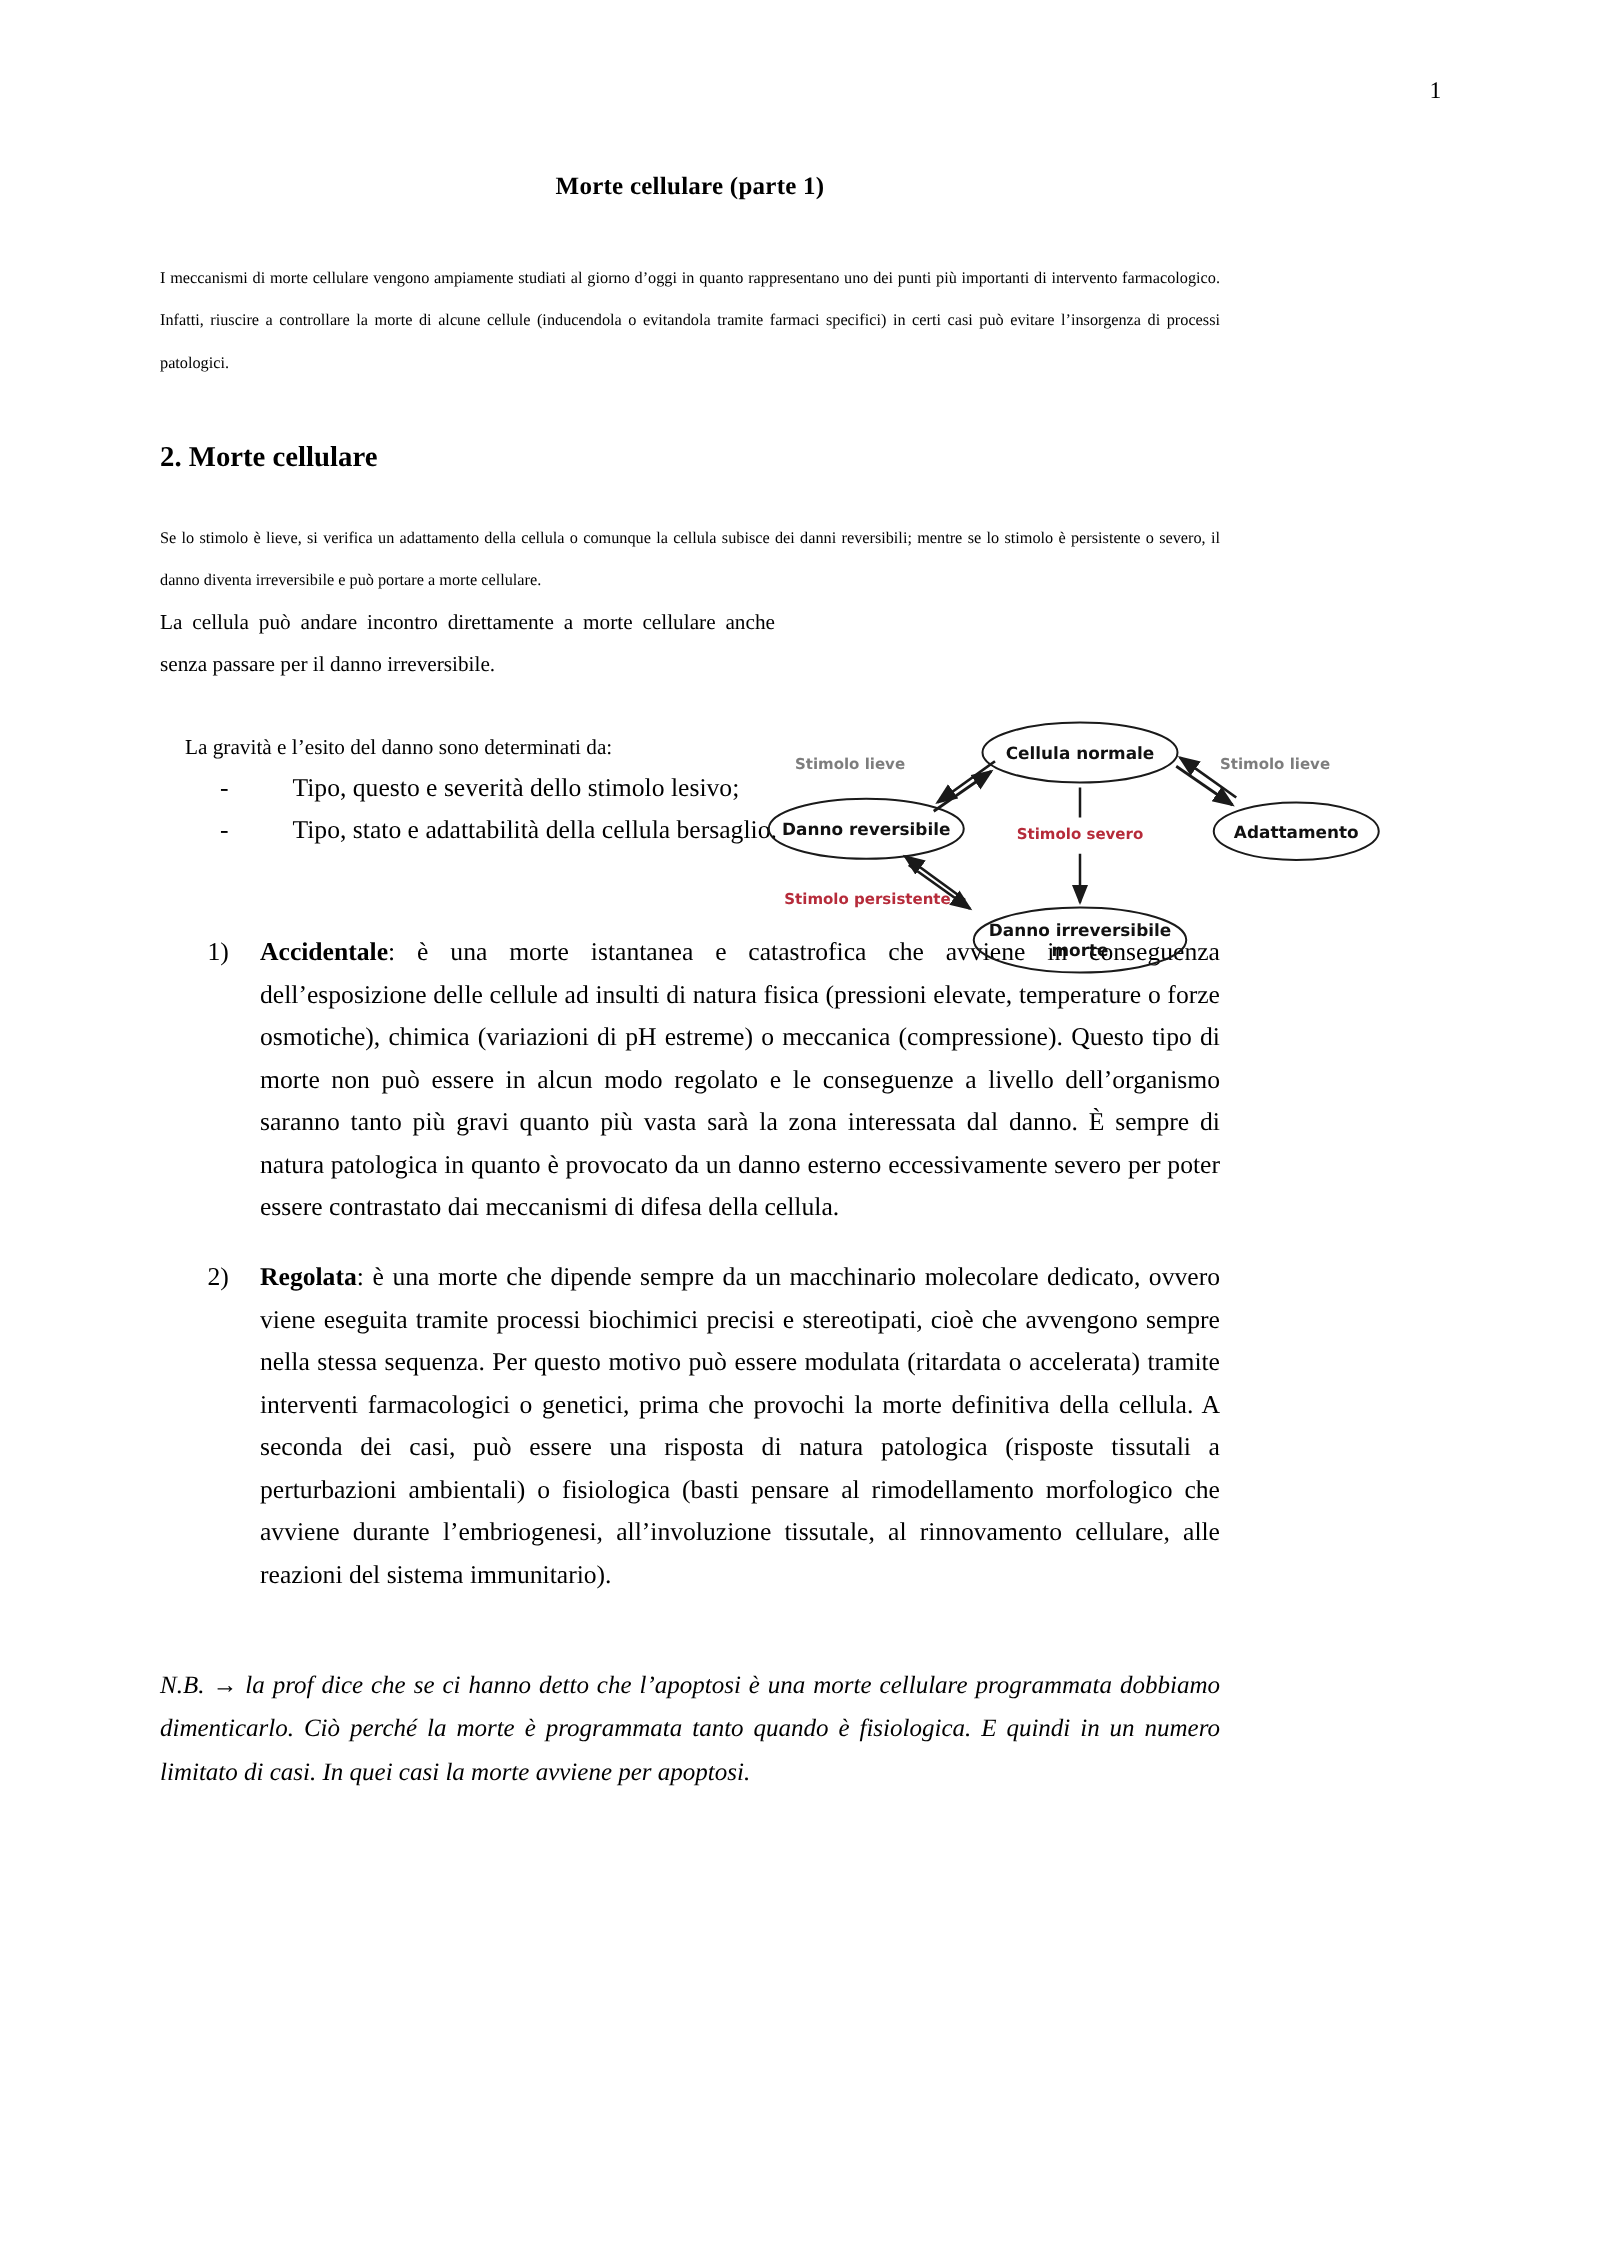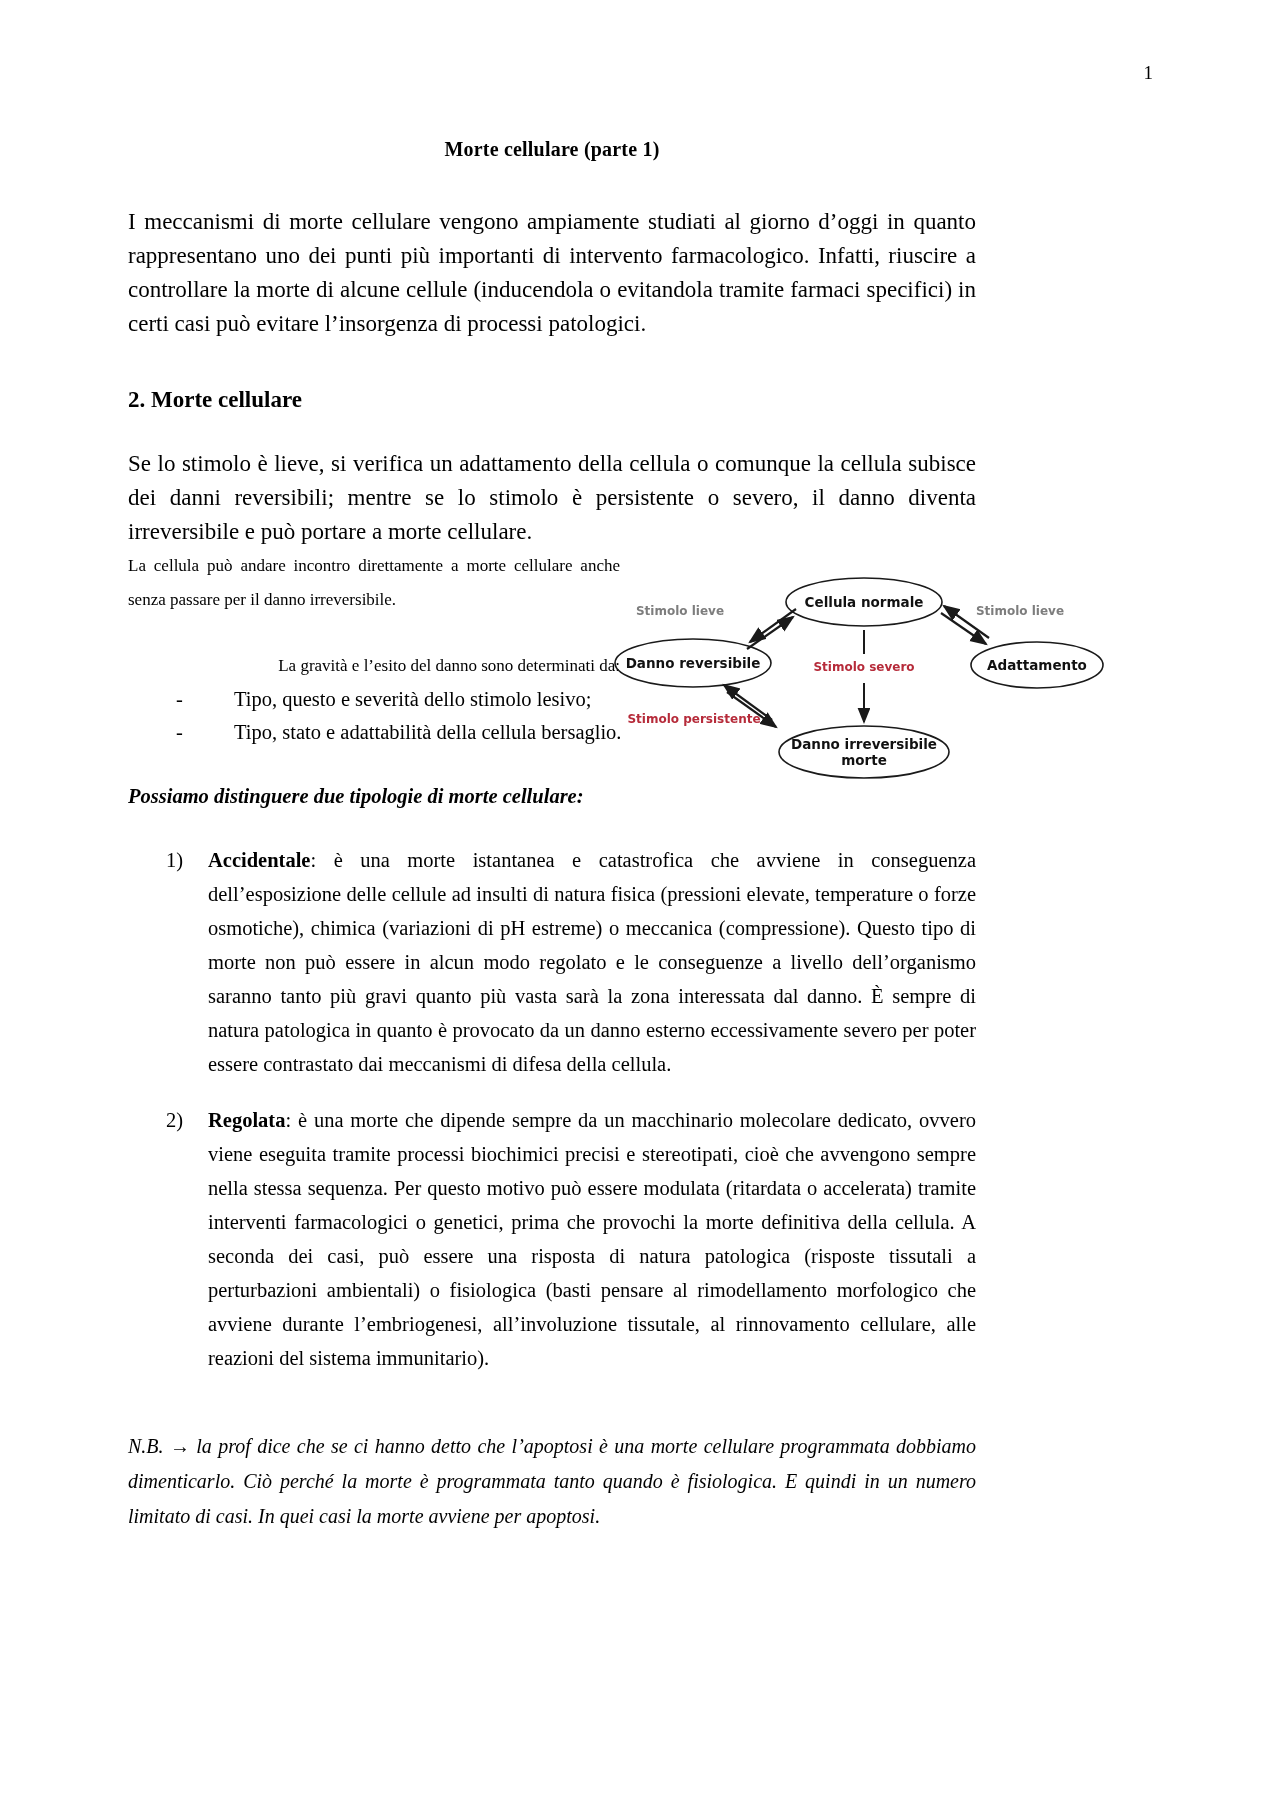--- a/index.html
+++ b/index.html
@@ -33,21 +33,21 @@
     width: 848px;
   }
   h1.doc-title {
     font-size: 20px;
     font-weight: bold;
     text-align: center;
     margin: 18px 0 0 0;
     letter-spacing: 0.2px;
   }
   p.body-par {
-    font-size: 23px;
+    font-size: 13px;
     line-height: 34px;
     text-align: justify;
     margin: 0;
     hyphens: none;
   }
   .gap-lg { height: 44px; }
   .gap-md { height: 32px; }
 
   h2.section-heading {
     font-size: 23px;
@@ -58,21 +58,22 @@
   .narrow-par {
     width: 492px;
   }
   p.tight {
     font-size: 17px;
     line-height: 34px;
     margin: 0;
     text-align: justify;
   }
   p.noj {
-    text-align: right;
+    text-align: left;
+    margin-left: 20px;
   }
   ul.dash-list {
     list-style: none;
     margin: 0;
     padding: 0 0 0 48px;
     font-size: 20.5px;
     line-height: 33px;
   }
   ul.dash-list li {
     position: relative;
@@ -183,21 +184,20 @@
         <span>Tipo, questo e severità dello stimolo lesivo;</span>
       </li>
       <li>
         <span class="dash">-</span>
         <span>Tipo, stato e adattabilità della cellula bersaglio.</span>
       </li>
     </ul>
 
     <div class="gap-md"></div>
 
-    <h3 class="italic-heading">Possiamo distinguere due tipologie di morte cellulare:</h3>
 
     <div class="gap-md"></div>
 
     <ol class="num-list">
       <li>
         <span class="marker">1)</span><b>Accidentale</b><span>: </span><span>è una morte istantanea e catastrofica che avviene in conseguenza dell’esposizione delle cellule ad insulti di natura fisica (pressioni elevate, temperature o forze osmotiche), chimica (variazioni di pH estreme) o meccanica (compressione). Questo tipo di morte non può essere in alcun modo regolato e le conseguenze a livello dell’organismo saranno tanto più gravi quanto più vasta sarà la zona interessata dal danno. È sempre di natura patologica in quanto è provocato da un danno esterno eccessivamente severo per poter essere contrastato dai meccanismi di difesa della cellula.</span>
       </li>
       <li>
         <span class="marker">2)</span><b>Regolata</b><span>: </span><span>è una morte che dipende sempre da un macchinario molecolare dedicato, ovvero viene eseguita tramite processi biochimici precisi e stereotipati, cioè che avvengono sempre nella stessa sequenza. Per questo motivo può essere modulata (ritardata o accelerata) tramite interventi farmacologici o genetici, prima che provochi la morte definitiva della cellula. A seconda dei casi, può essere una risposta di natura patologica (risposte tissutali a perturbazioni ambientali) o fisiologica (basti pensare al rimodellamento morfologico che avviene durante l’embriogenesi, all’involuzione tissutale, al rinnovamento cellulare, alle reazioni del sistema immunitario).</span>
       </li>

